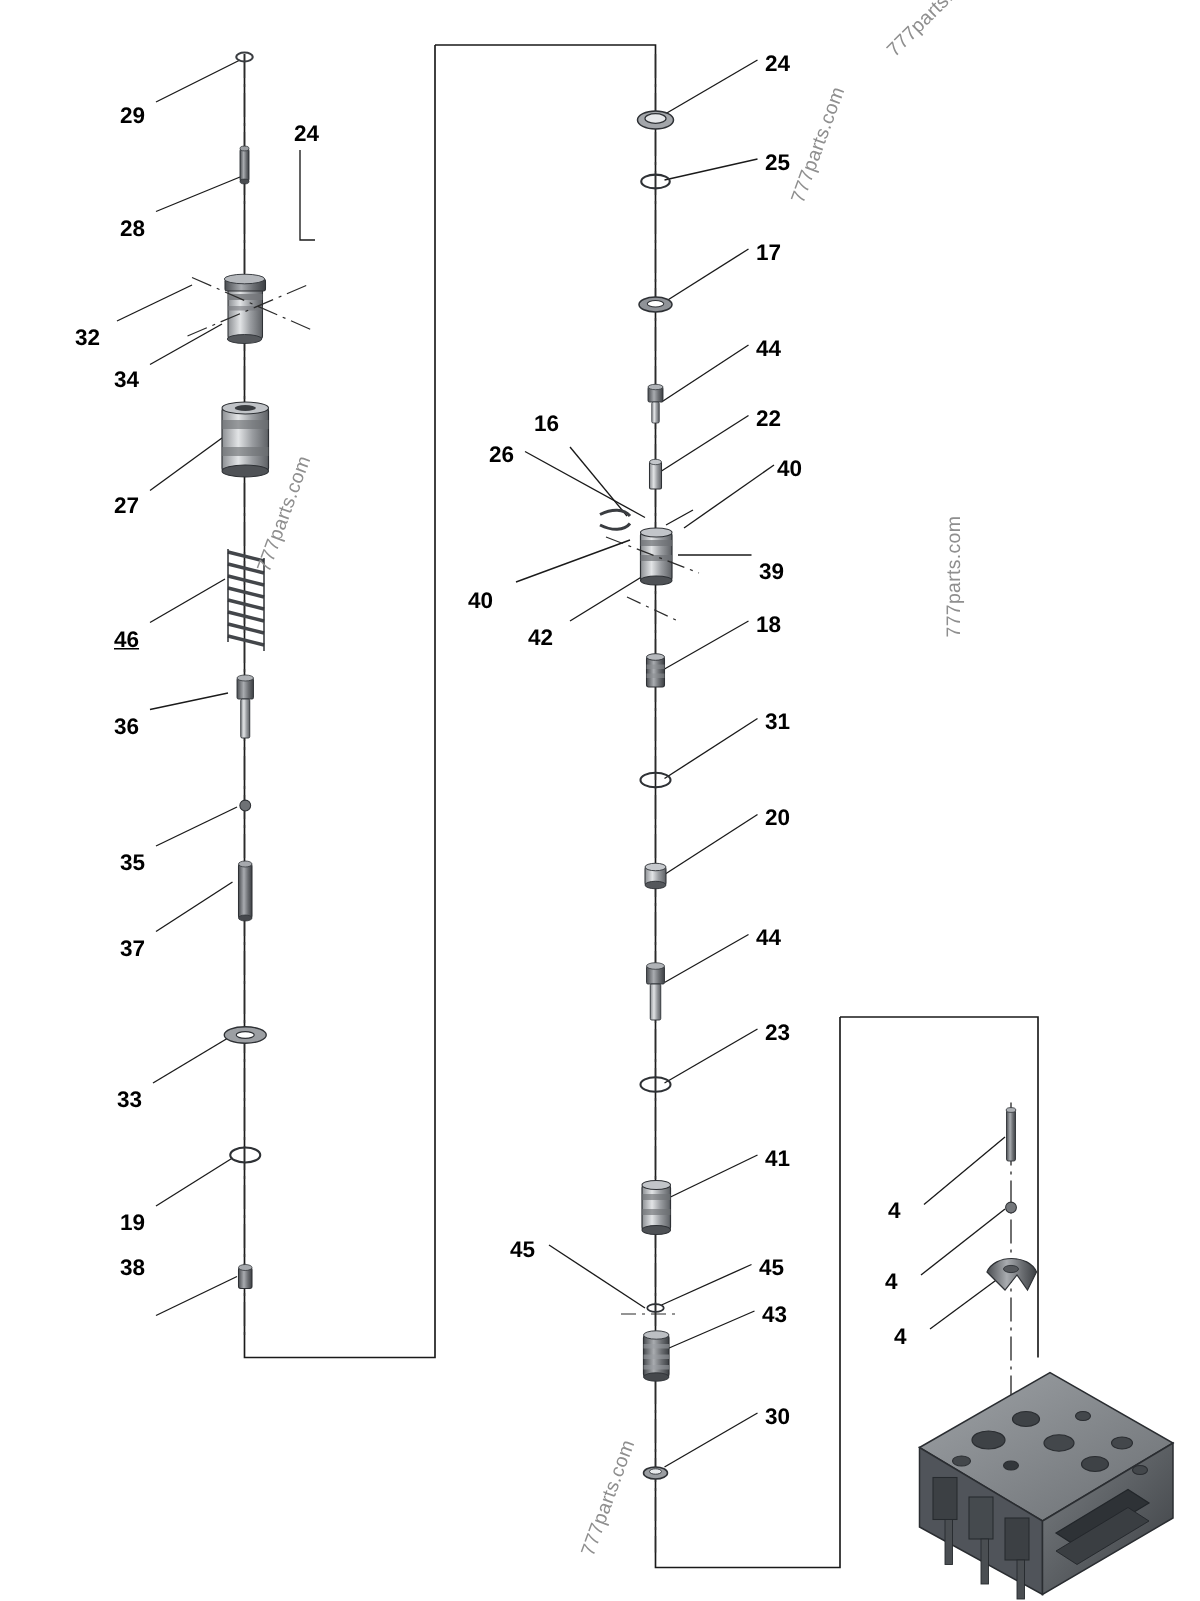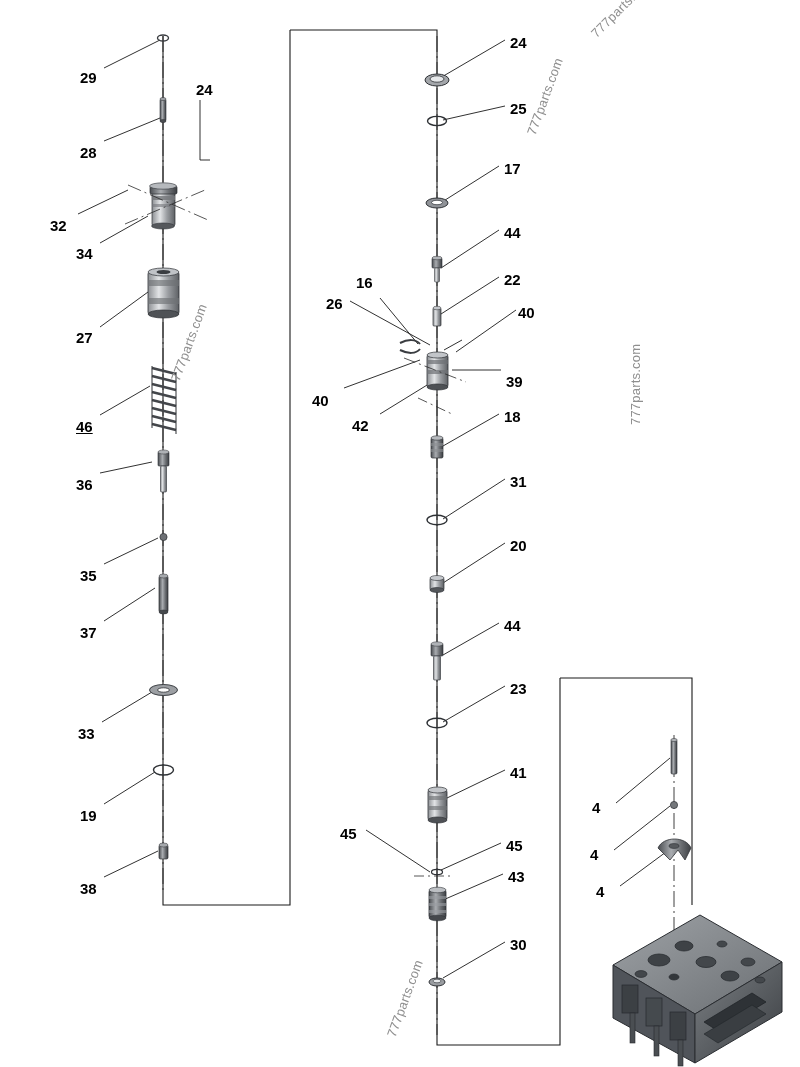--- a/index.html
+++ b/index.html
@@ -369,21 +369,21 @@
   <div class="callout" style="left:80px; top:145px;">28</div>
   <div class="callout" style="left:50px; top:218px;">32</div>
   <div class="callout" style="left:76px; top:246px;">34</div>
   <div class="callout" style="left:76px; top:330px;">27</div>
   <div class="callout" style="left:76px; top:419px;text-decoration:underline;">46</div>
   <div class="callout" style="left:76px; top:477px;">36</div>
   <div class="callout" style="left:80px; top:568px;">35</div>
   <div class="callout" style="left:80px; top:625px;">37</div>
   <div class="callout" style="left:78px; top:726px;">33</div>
   <div class="callout" style="left:80px; top:808px;">19</div>
-  <div class="callout" style="left:80px; top:881px;">38</div>
+  <div class="callout" style="left:80px; top:838px;">38</div>
 
   <div class="callout" style="left:510px; top:35px;">24</div>
   <div class="callout" style="left:510px; top:101px;">25</div>
   <div class="callout" style="left:504px; top:161px;">17</div>
   <div class="callout" style="left:504px; top:225px;">44</div>
   <div class="callout" style="left:504px; top:272px;">22</div>
   <div class="callout" style="left:326px; top:296px;">26</div>
   <div class="callout" style="left:356px; top:275px;">16</div>
   <div class="callout" style="left:518px; top:305px;">40</div>
   <div class="callout" style="left:506px; top:374px;">39</div>

